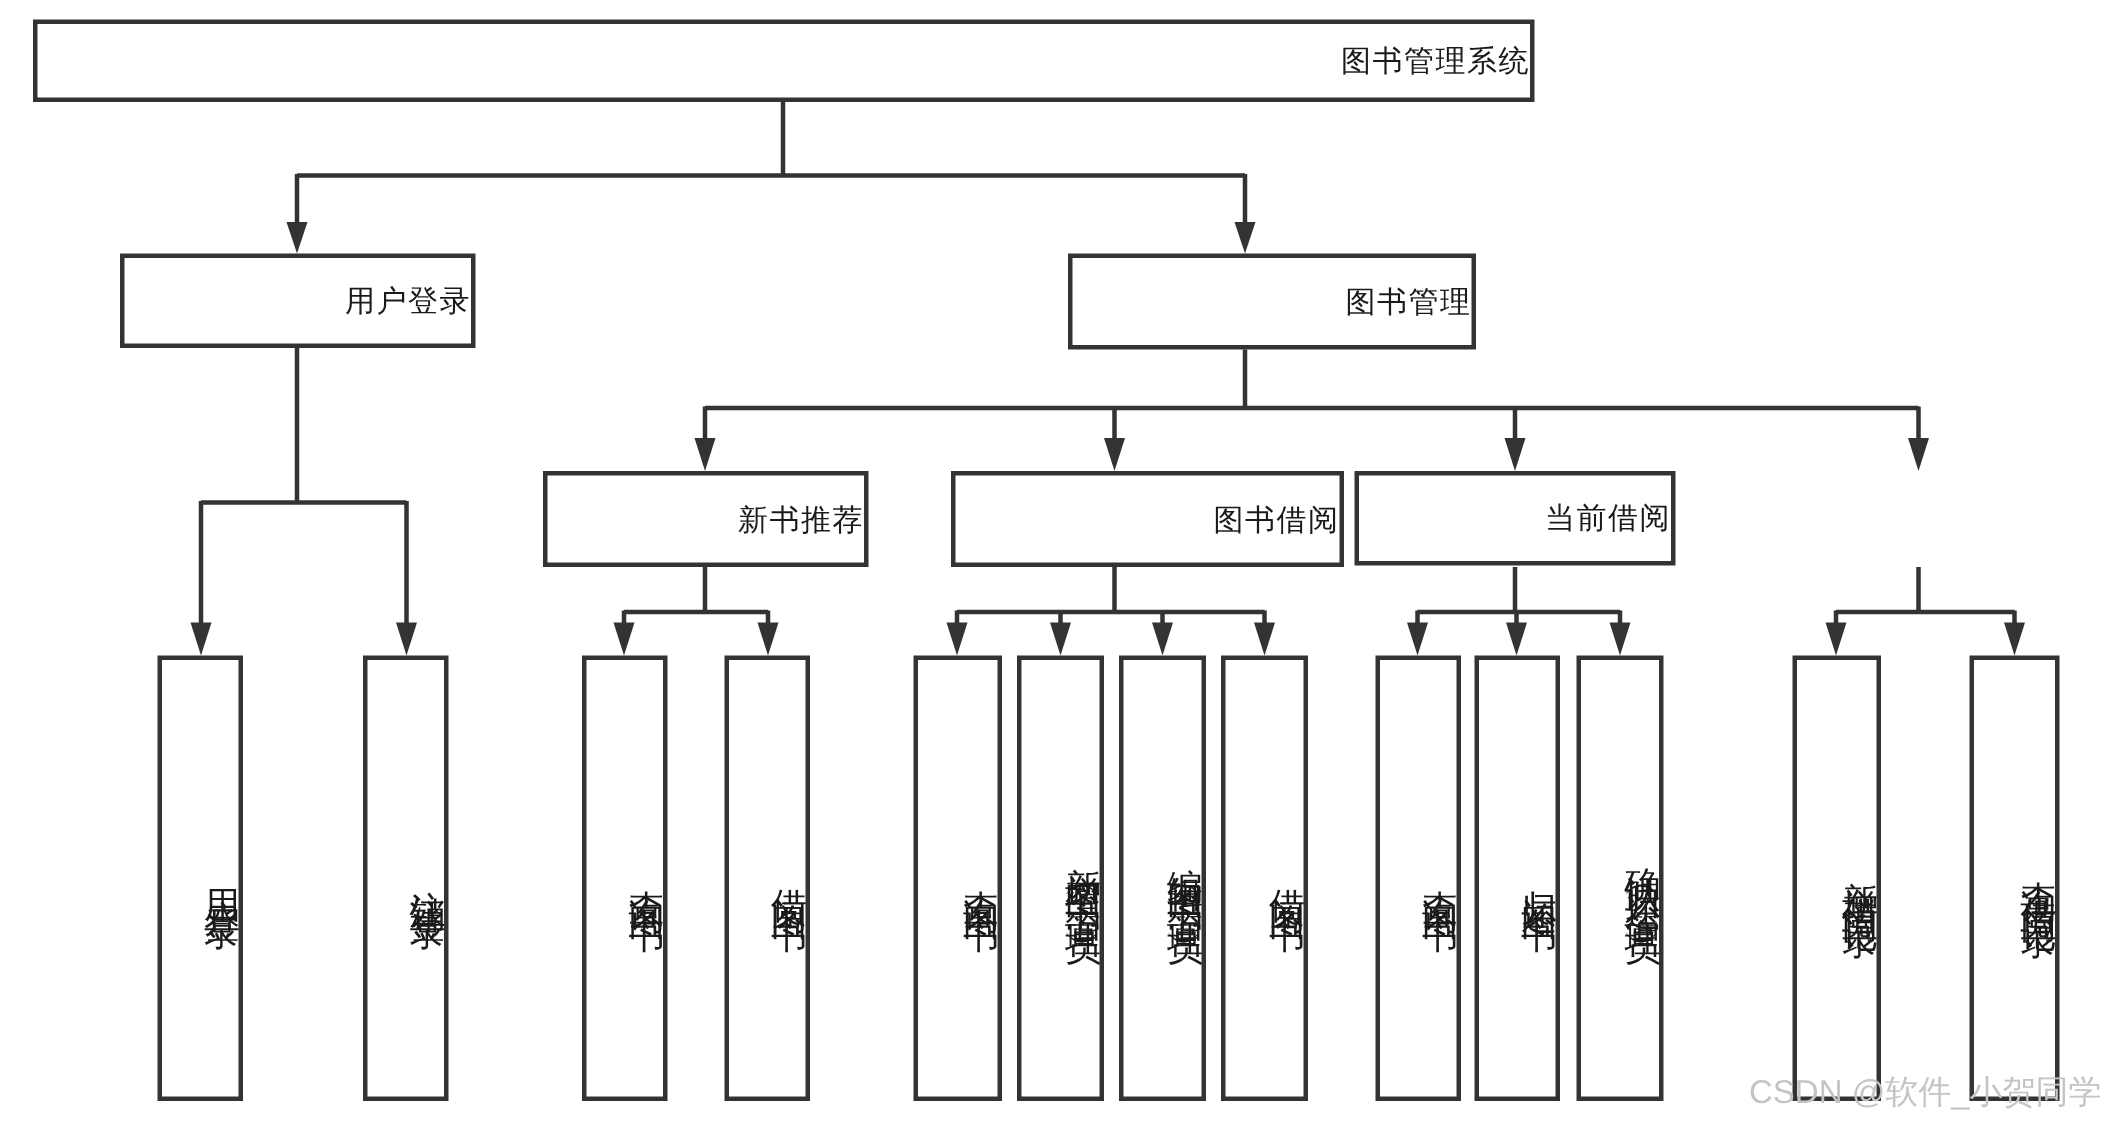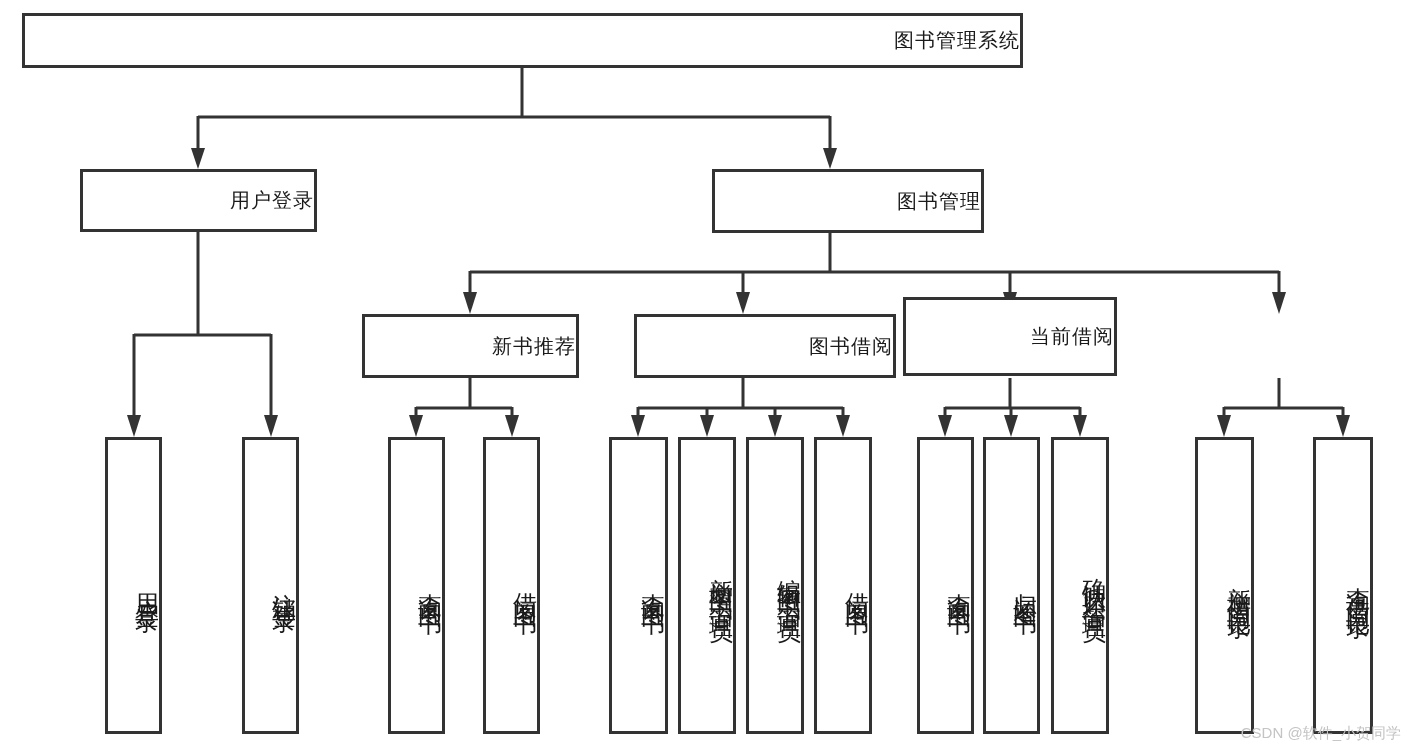--- a/index.html
+++ b/index.html
@@ -26,21 +26,21 @@
     writing-mode: vertical-lr;
     text-orientation: mixed;
     font-size: 24px;
     letter-spacing: 6px;
     line-height: 1;
     white-space: nowrap;
   }
   .watermark {
     position: absolute;
     right: 4px; bottom: 4px;
-    font-size: 15px;
+    font-size: 22px;
     color: var(--watermark, #c4c4c4);
     white-space: nowrap;
     pointer-events: none;
   }
 </style>
 </head>
 <body>
 
 <div class="stage">
 
@@ -104,21 +104,21 @@
   <div class="box" style="left:712px;top:169px;width:272px;height:64px">
     <span class="hlabel">图书管理</span>
   </div>
 
   <div class="box" style="left:362px;top:314px;width:217px;height:64px">
     <span class="hlabel">新书推荐</span>
   </div>
   <div class="box" style="left:634px;top:314px;width:262px;height:64px">
     <span class="hlabel">图书借阅</span>
   </div>
-  <div class="box" style="left:903px;top:297px;width:214px;height:79px">
+  <div class="box" style="left:903px;top:314px;width:214px;height:63px">
     <span class="hlabel">当前借阅</span>
   </div>
 
   <div class="box" style="left:105px;top:437px;width:57px;height:297px">
     <span class="vlabel">用户登录</span>
   </div>
   <div class="box" style="left:242px;top:437px;width:57px;height:297px">
     <span class="vlabel">注销登录</span>
   </div>
 

